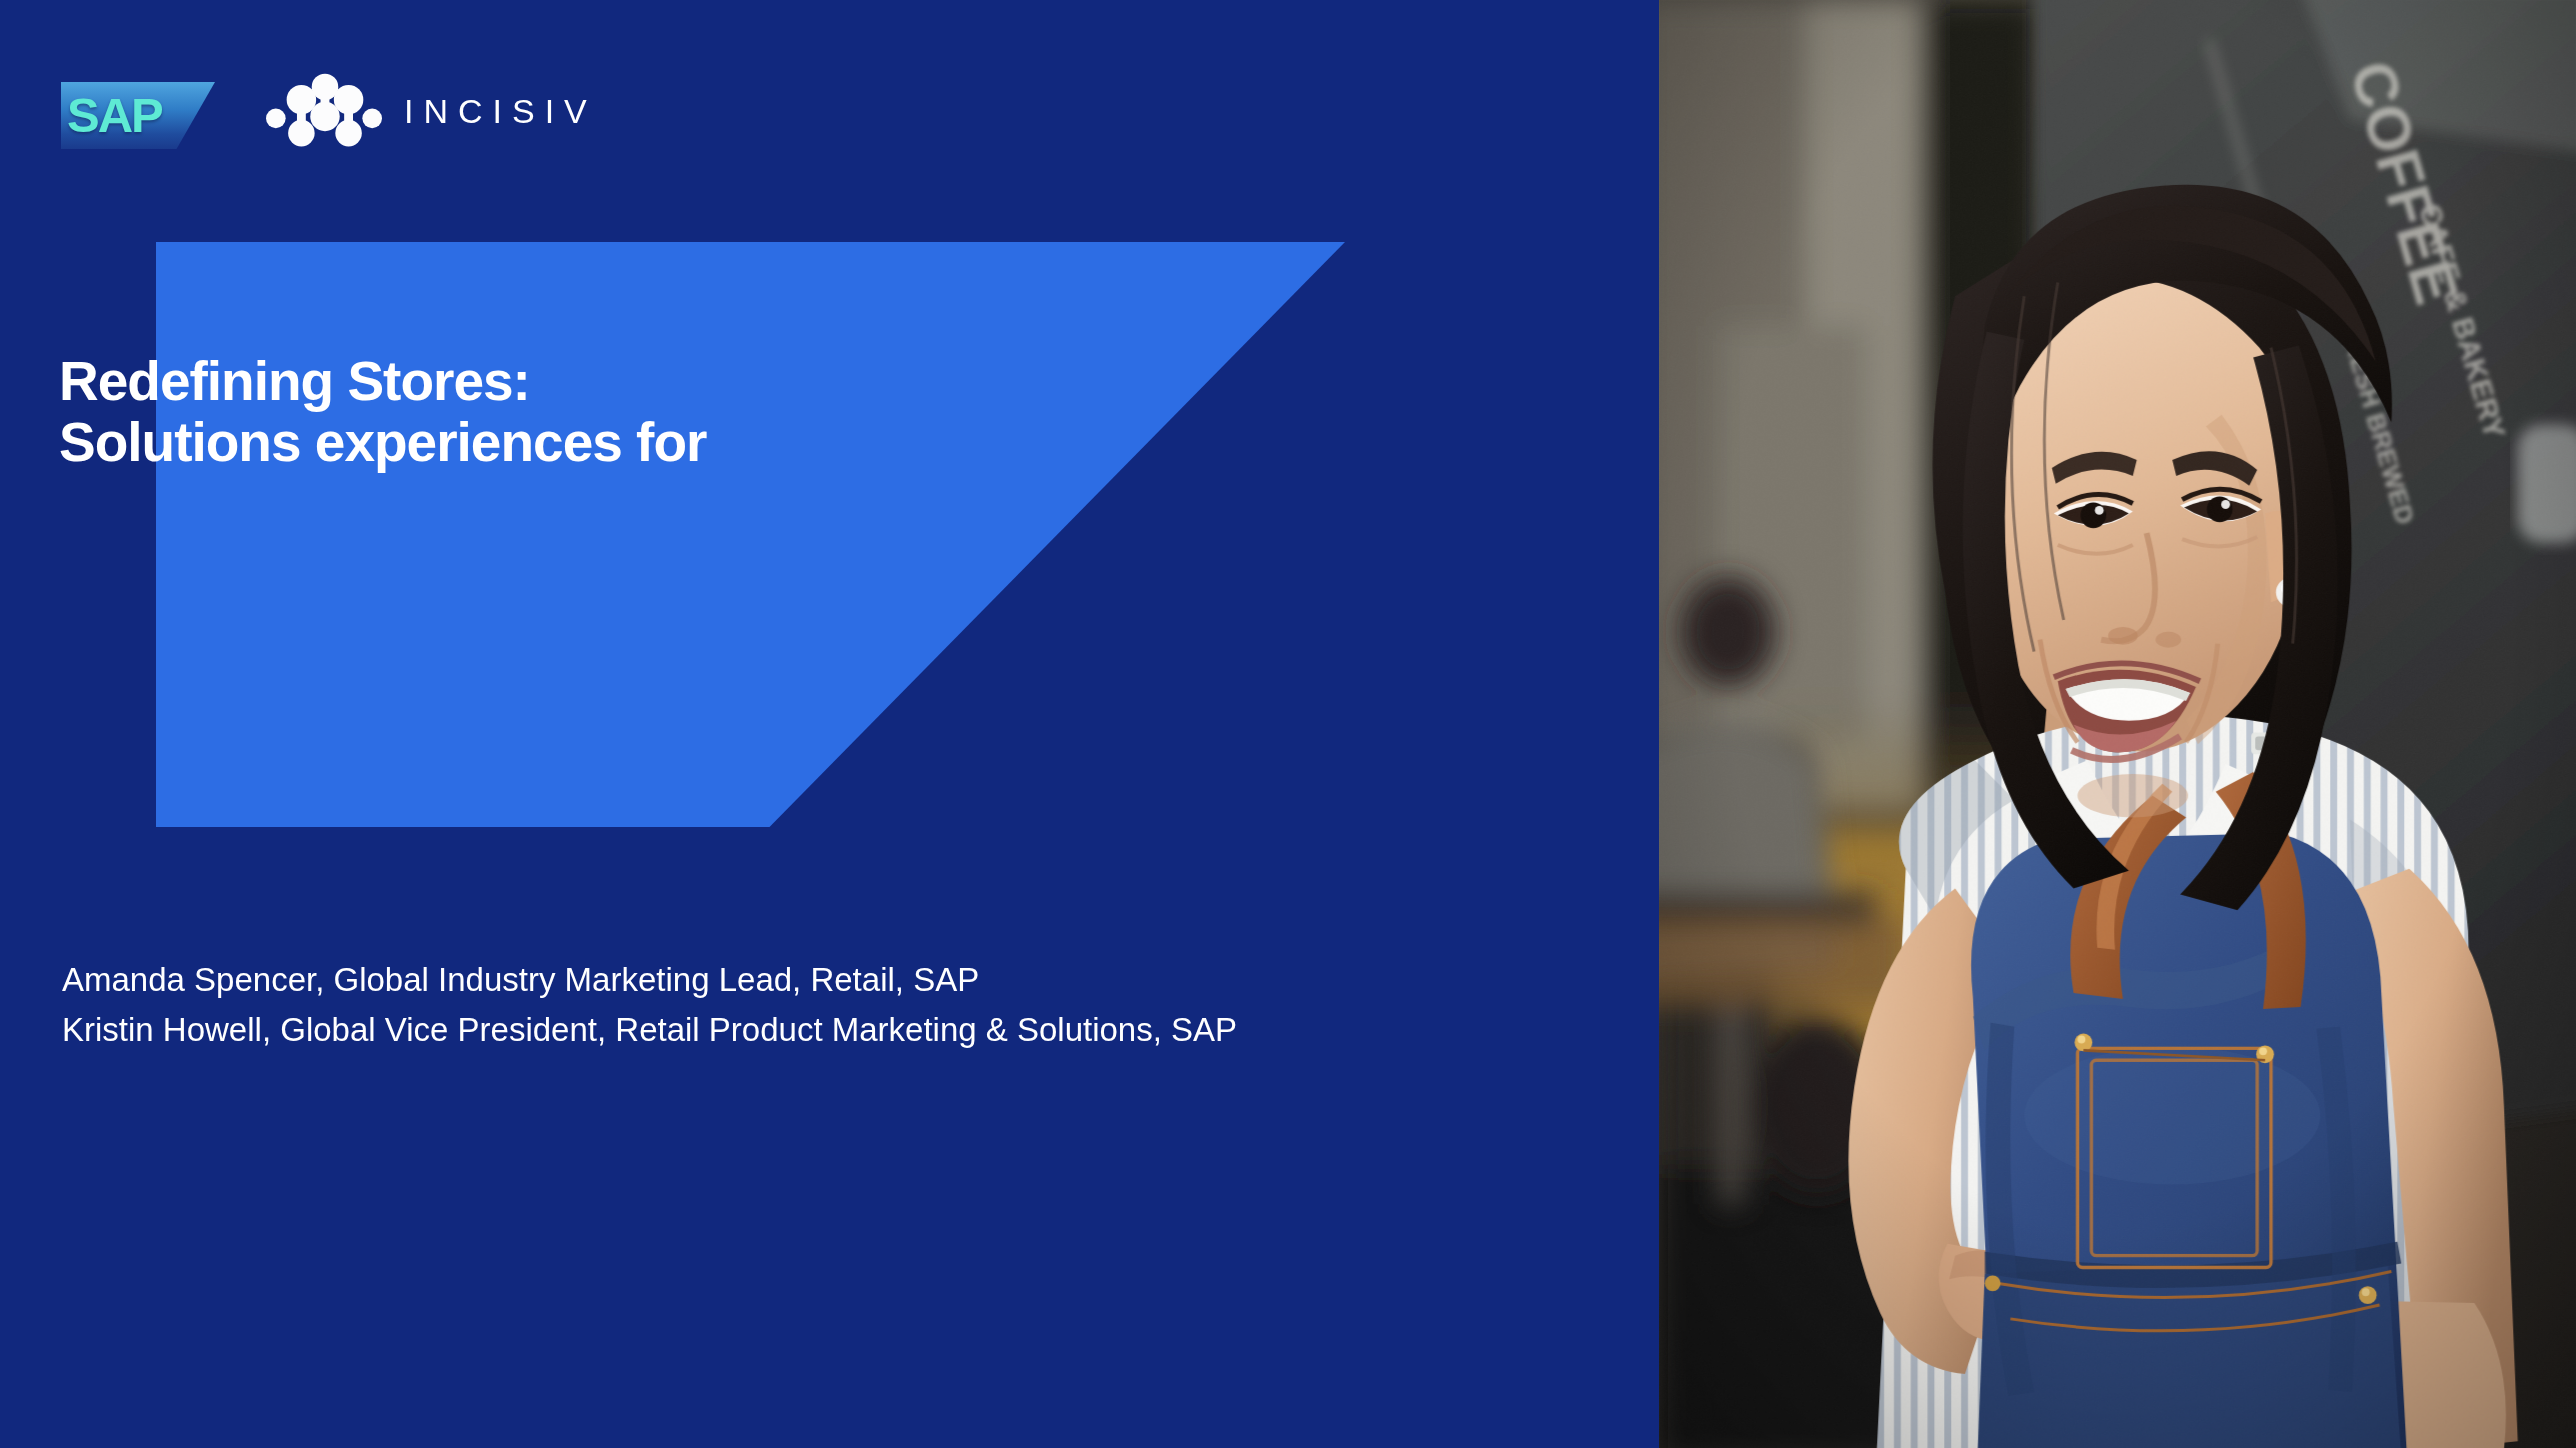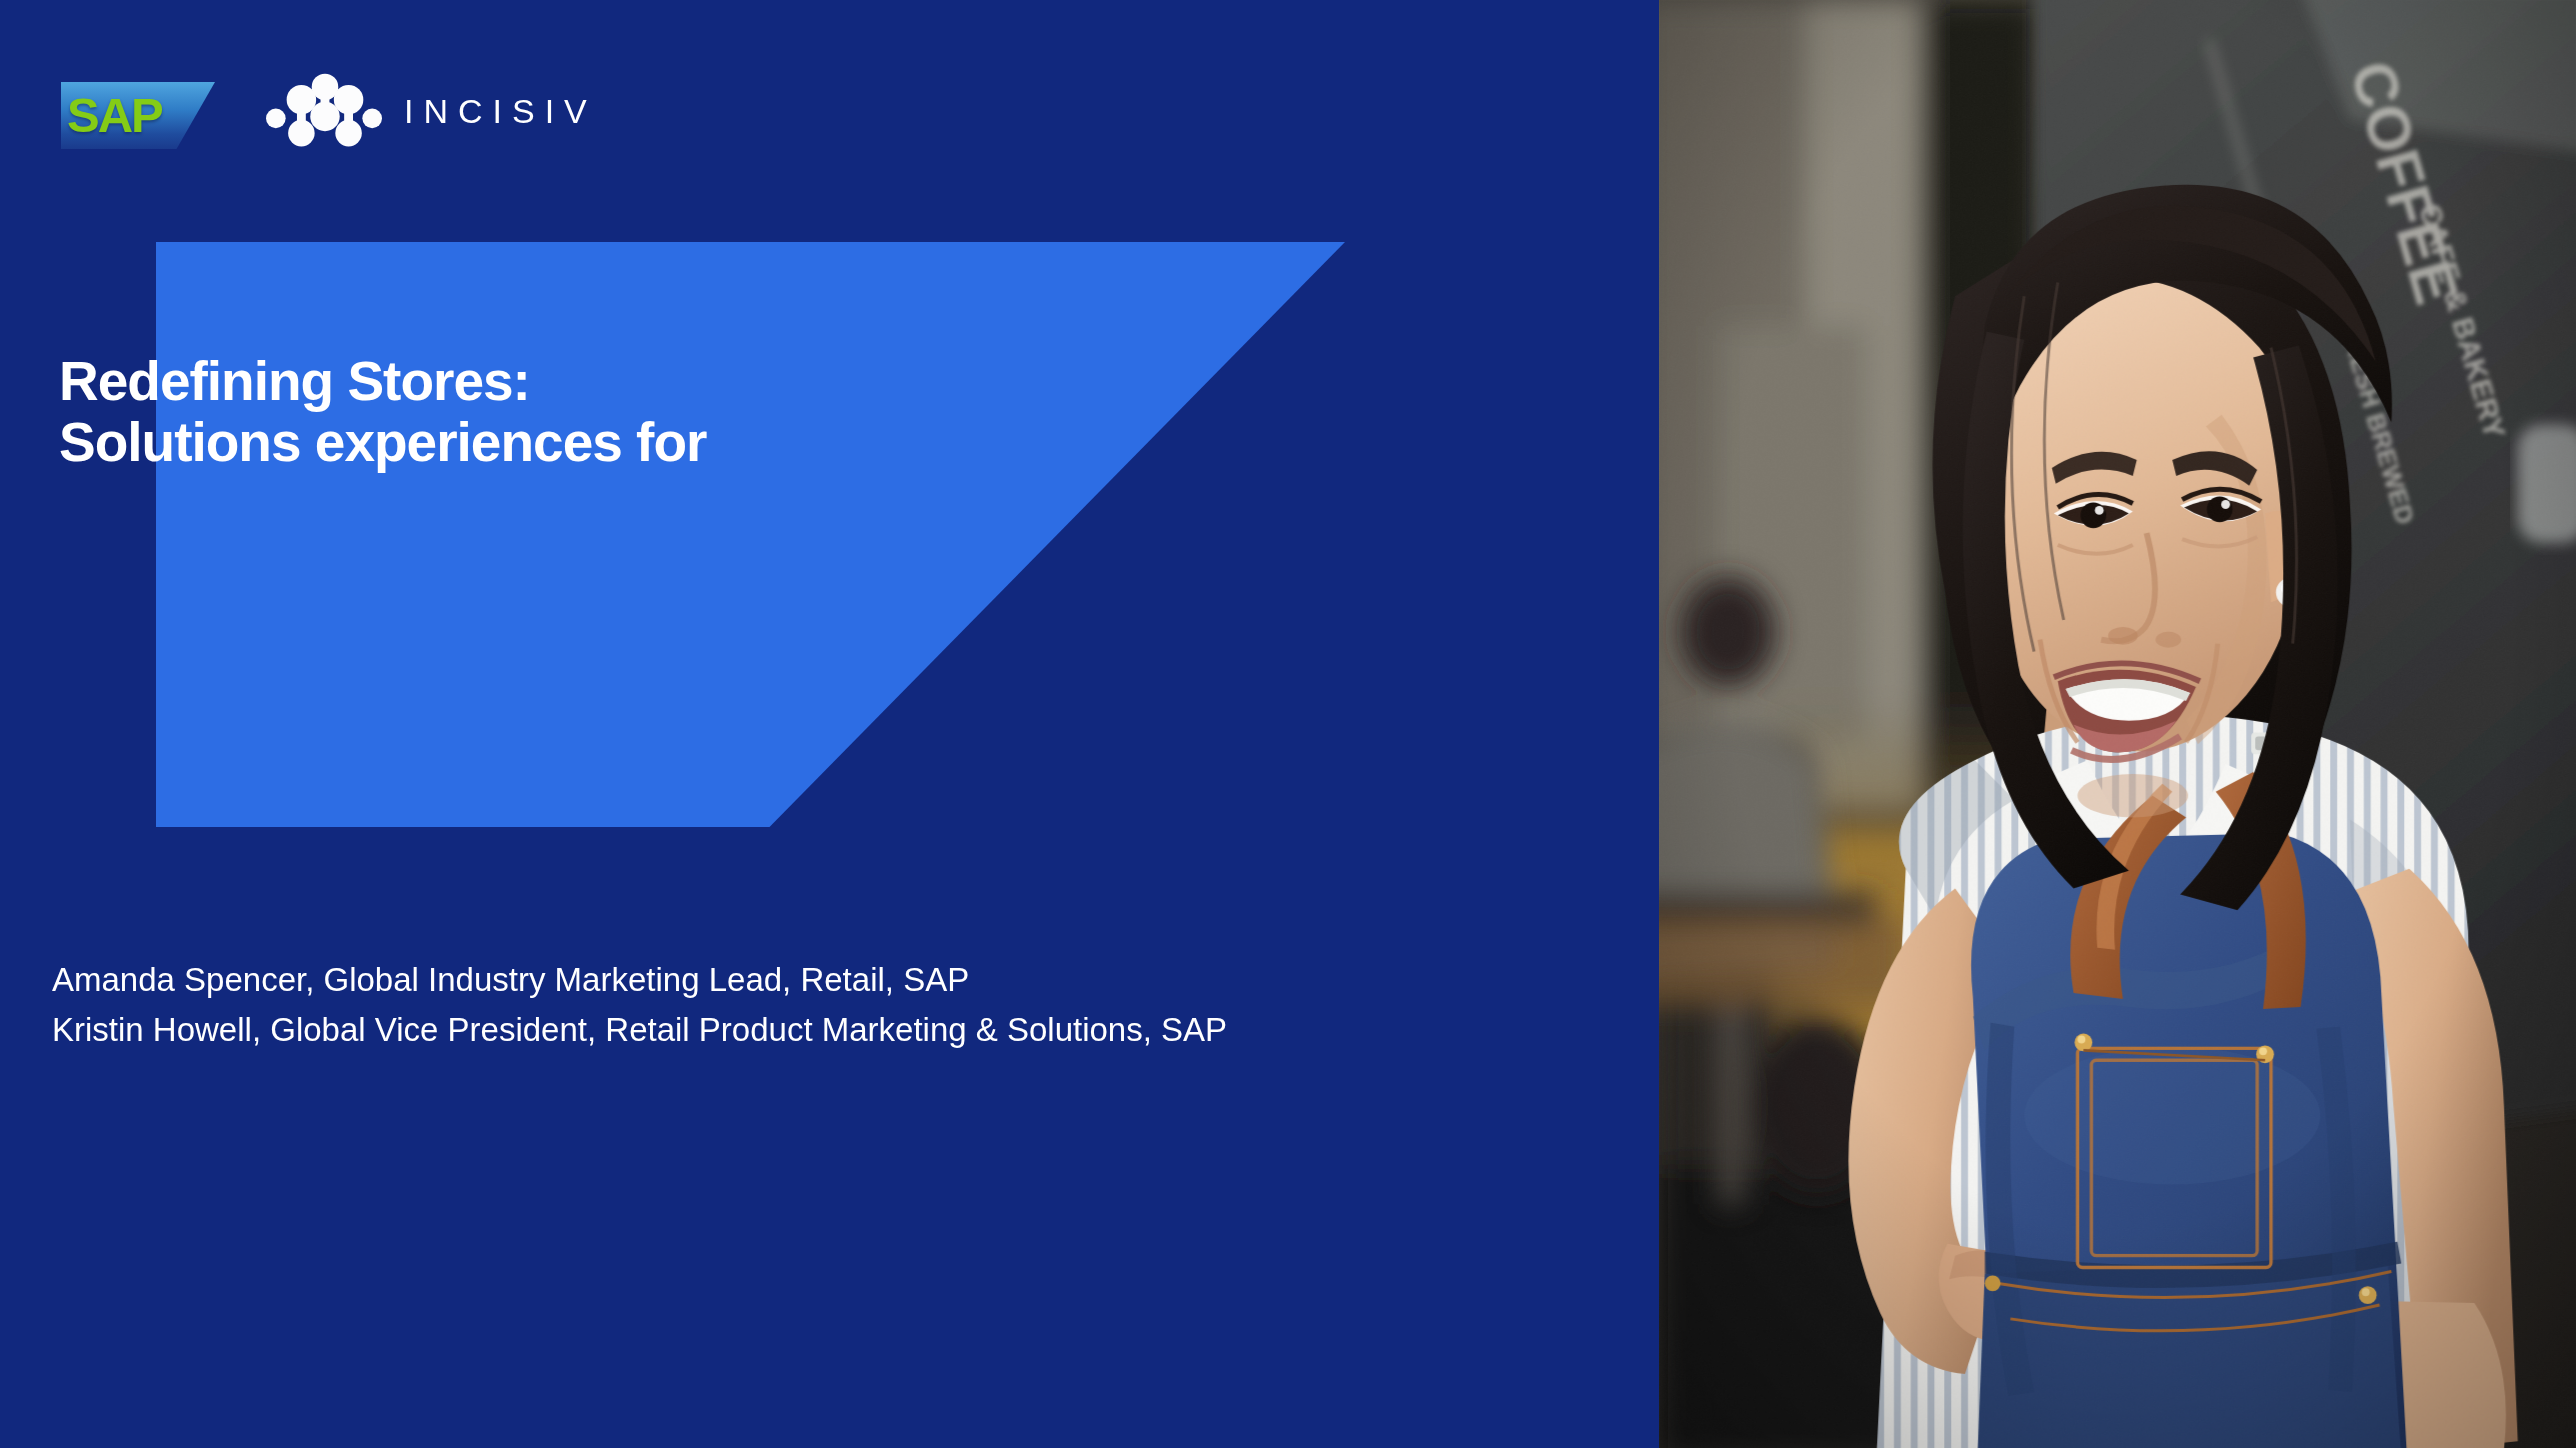--- a/index.html
+++ b/index.html
@@ -54,21 +54,21 @@
     clip-path:polygon(0 0, 100% 0, 75% 100%, 0 100%);
   }
   .sap-logo .sap-word{
     position:absolute;
     left:6px; top:50%;
     transform:translateY(-52%);
     font-family:"Liberation Sans", sans-serif;
     font-weight:bold;
     font-size:49px;
     letter-spacing:-2px;
-    color:#84cc16;
+    color:#5eead4;
     line-height:1;
     text-shadow:0 2px 3px rgba(10,25,70,.45);
   }
 
   
   .incisiv-logo{
     display:flex;
     align-items:center;
     margin-left:51px;
     height:87px;
@@ -99,21 +99,21 @@
     font-weight:bold;
     font-size:55px;
     line-height:1.1;
     letter-spacing:-1px;
     white-space:nowrap;
   }
 
   
   .presenters{
     position:absolute;
-    left:52px; top:955px;
+    left:62px; top:955px;
     width:1480px;
   }
   .presenter-line{
     color:#ffffff;
     font-family:"Liberation Sans", sans-serif;
     font-size:33px;
     font-weight:400;
     line-height:1.52;
     white-space:nowrap;
   }

